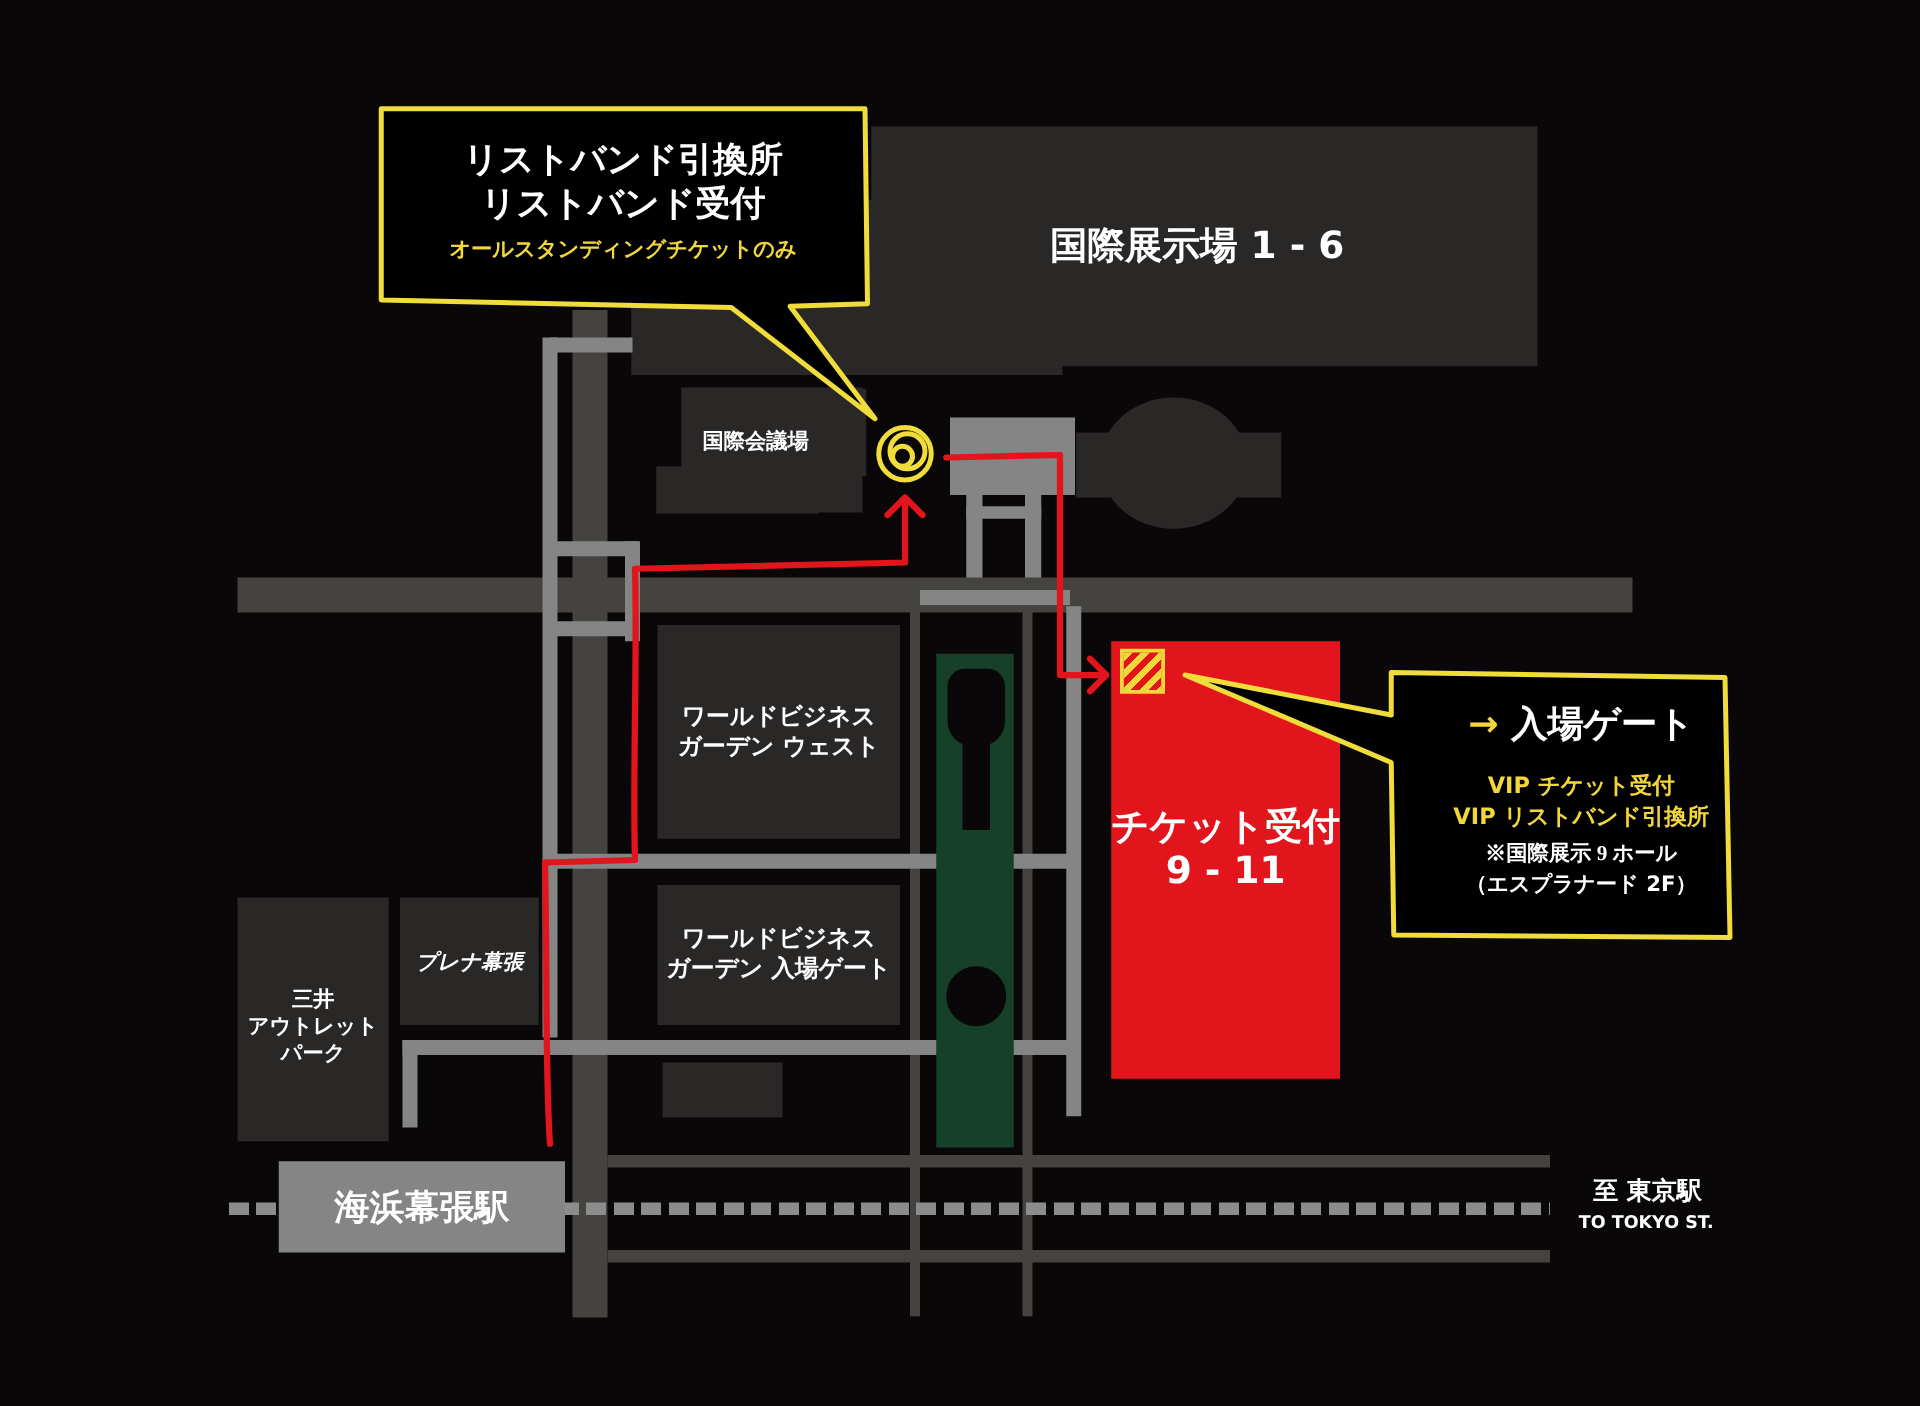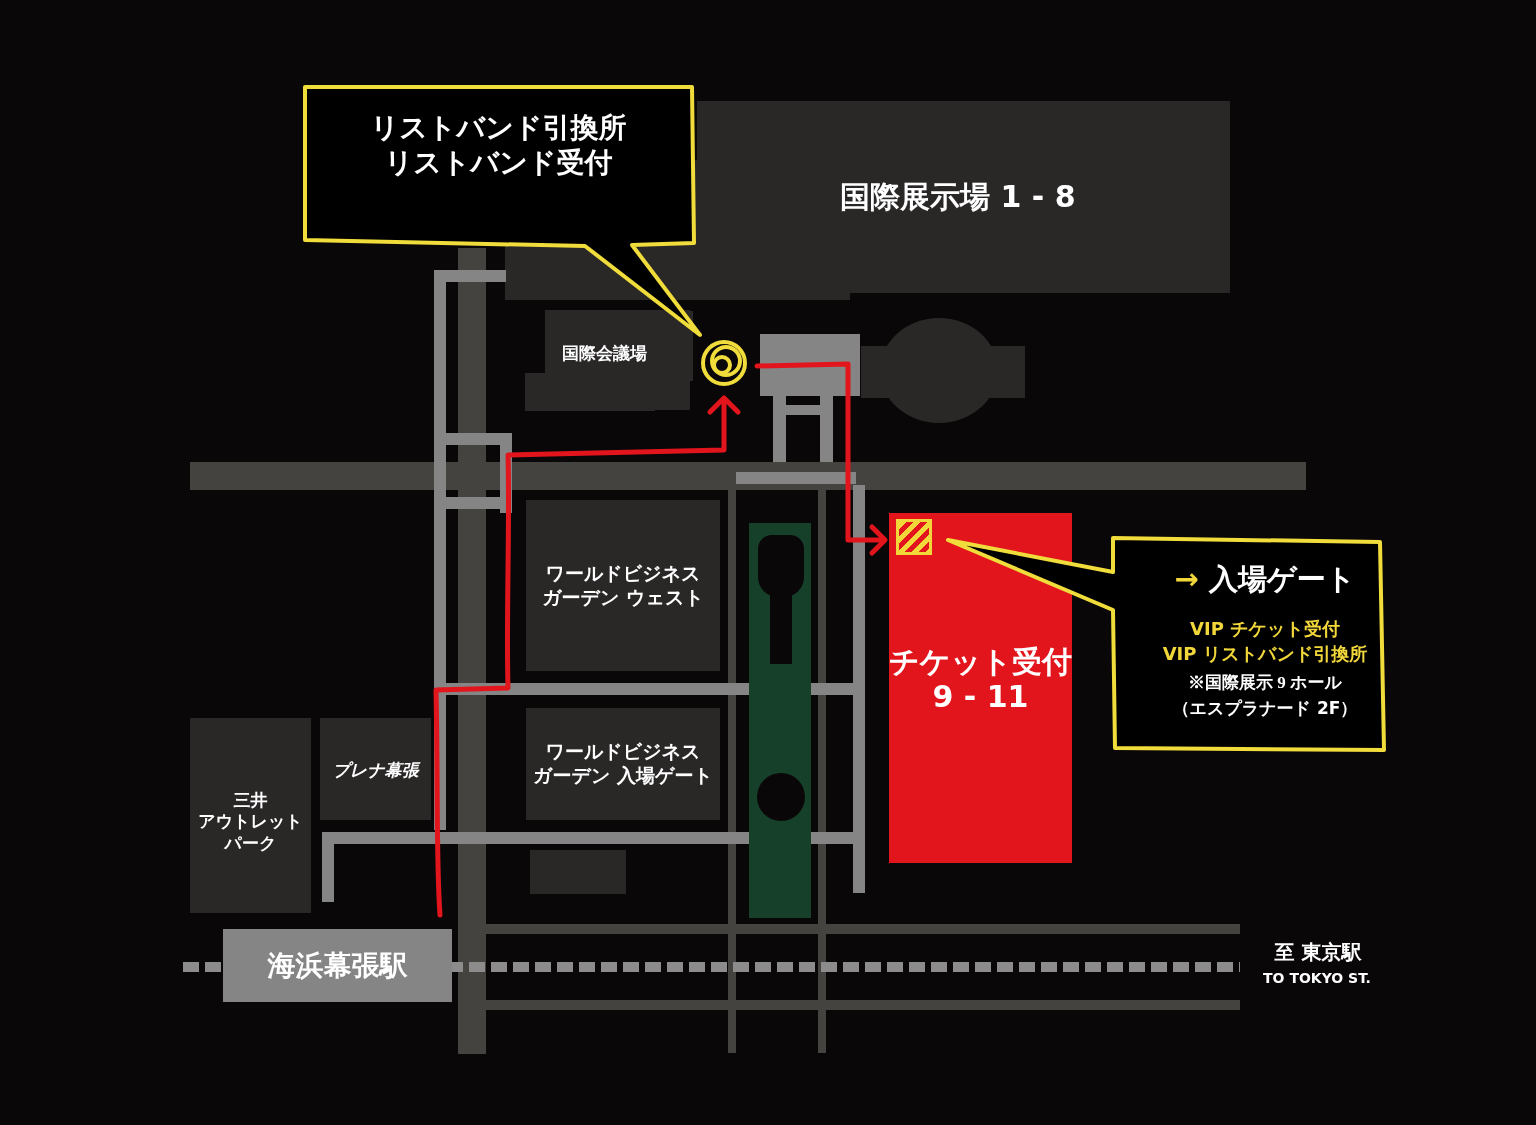--- a/index.html
+++ b/index.html
@@ -11,21 +11,21 @@
   .road-light { background:#858585; }
   .lbl { position:absolute; color:#fff; text-align:center; line-height:1.25; white-space:nowrap; }
   svg.overlay { position:absolute; left:0; top:0; pointer-events:none; }
   .callout { position:absolute; color:#fff; text-align:center; }
 </style>
 </head>
 <body>
 
 <div class="abs bld" style="left:697px;top:101px;width:533px;height:192px;"></div>
 <div class="abs bld" style="left:505px;top:160px;width:345px;height:140px;"></div>
-<div class="lbl" style="left:840px;top:178px;font-size:30px;">国際展示場 1 - 8</div>
+<div class="lbl" style="left:840px;top:178px;font-size:30px;">国際展示場 1 - 6</div>
 
 <div class="abs bld" style="left:548px;top:311px;width:145px;height:70px;"></div>
 <div class="abs bld" style="left:525px;top:373px;width:130px;height:38px;"></div>
 <div class="abs bld" style="left:520px;top:300px;width:160px;height:30px;background:#0a0708;"></div>
 <div class="abs bld" style="left:545px;top:310px;width:145px;height:100px;"></div>
 <div class="lbl" style="left:562px;top:343px;font-size:17px;">国際会議場</div>
 
 <div class="abs bld" style="left:861px;top:346px;width:164px;height:52px;"></div>
 <div class="abs bld" style="left:880px;top:318px;width:118px;height:105px;border-radius:50%;"></div>
 
@@ -109,20 +109,21 @@
   <path d="M440,915 C436,860 438,780 436,690 L508,688 C506,620 510,520 508,455 L724,450 L724,400" fill="none" stroke="#e3151c" stroke-width="5" stroke-linecap="round" stroke-linejoin="round"></path>
   <path d="M710,412 L724,398 L738,412" fill="none" stroke="#e3151c" stroke-width="5" stroke-linecap="round" stroke-linejoin="round"></path>
 
   <path d="M757,366 L848,364 L848,540 L884,540" fill="none" stroke="#e3151c" stroke-width="5" stroke-linecap="round" stroke-linejoin="round"></path>
   <path d="M872,527 L885,540 L872,553" fill="none" stroke="#e3151c" stroke-width="5" stroke-linecap="round" stroke-linejoin="round"></path>
 </svg>
 
 <div class="callout" style="left:305px;top:110px;width:387px;">
   <div style="font-size:28px;line-height:1.25;">リストバンド引換所</div>
   <div style="font-size:28px;line-height:1.25;">リストバンド受付</div>
+  <div style="font-size:17px;color:#f2d73a;margin-top:8px;">オールスタンディングチケットのみ</div>
 </div>
 
 <div class="callout" style="left:1113px;top:560px;width:270px;padding-left:17px;">
   <div style="font-size:29px;">
     <span style="color:#f2d73a;">→</span>
     <span>入場ゲート</span>
   </div>
   <div style="font-size:18px;color:#f2d73a;margin-top:16px;line-height:1.4;">VIP チケット受付</div>
   <div style="font-size:18px;color:#f2d73a;line-height:1.4;">VIP リストバンド引換所</div>
   <div style="font-size:17px;margin-top:4px;line-height:1.5;font-family:Liberation Serif, serif;">※国際展示 9 ホール</div>

